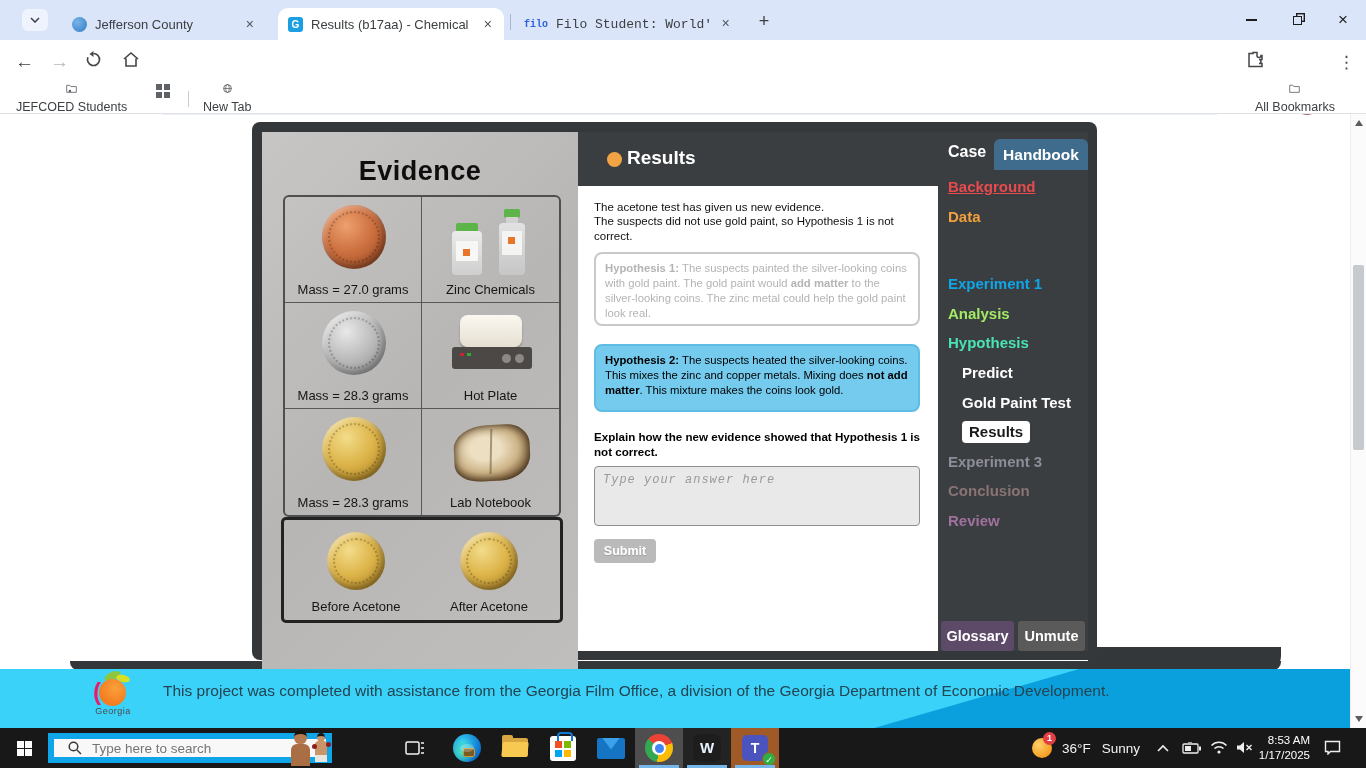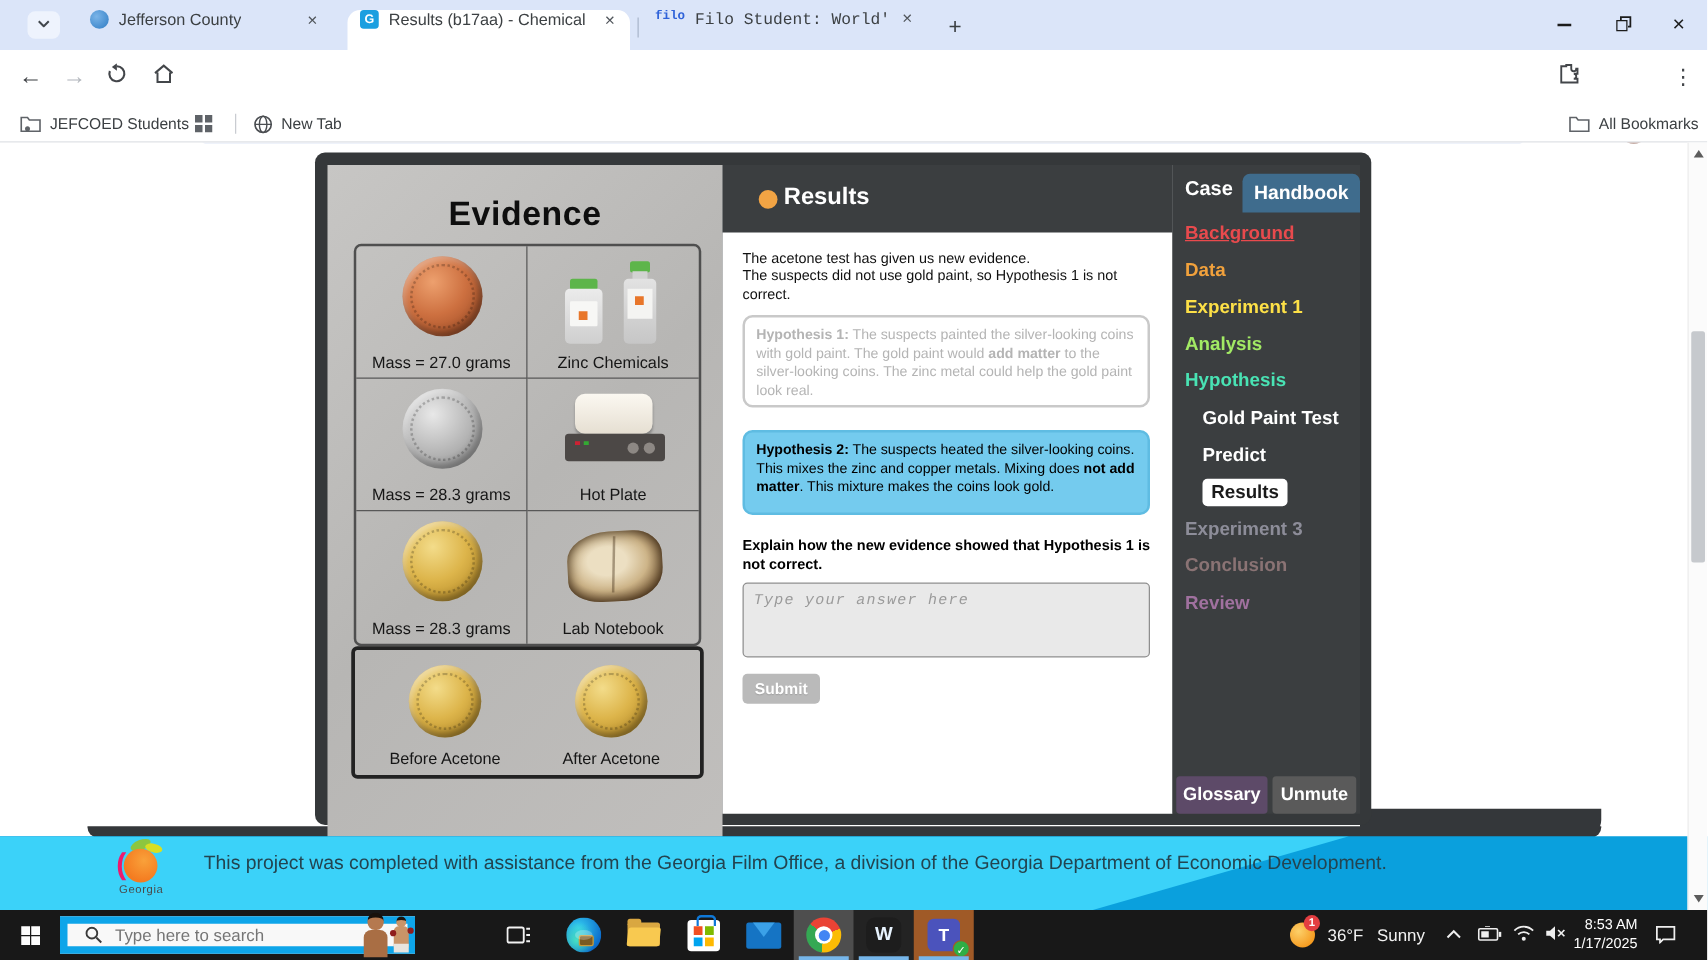--- a/index.html
+++ b/index.html
@@ -4,42 +4,42 @@
 <style>
   * { margin:0; padding:0; box-sizing:border-box; }
   html,body { width:1366px; height:768px; overflow:hidden; }
   body { font-family:"Liberation Sans", sans-serif; }
   #screen { position:relative; width:1366px; height:768px; background:#fff; overflow:hidden; }
 
   
   #titlebar { position:absolute; left:0; top:0; width:1366px; height:40px; background:#dbe5f9; }
   .tab-chevron-btn { position:absolute; left:22px; top:9px; width:26px; height:22px; border-radius:6px; background:#eef3fd; color:#41464c; text-align:center; }
   .tab-chevron-btn svg { margin-top:7px; }
-  .tab { position:absolute; top:8px; height:32px; display:flex; gap:8px; padding:0 10px; font-size:13px; color:#3c4043; overflow:hidden; }
+  .tab { position:absolute; top:8px; height:32px; display:flex; align-items:center; gap:8px; padding:0 10px; font-size:13px; color:#3c4043; overflow:hidden; }
   .tab.active { background:#fff; border-radius:10px 10px 0 0; }
   .tab-title { white-space:nowrap; overflow:hidden; max-width:150px; }
   .tab-close { font-size:14px; color:#51565c; margin-left:auto; padding:0 2px; }
   .fav-circle { width:15px; height:15px; border-radius:50%; background:radial-gradient(circle at 35% 35%, #7ab4e8, #2f7cc4); flex:none; }
   .fav-g { width:15px; height:15px; border-radius:3px; background:#1b9fe0; color:#fff; font-size:10px; font-weight:bold; text-align:center; line-height:15px; flex:none; }
   .fav-filo { color:#2f62d9; font-weight:bold; font-size:10px; flex:none; }
   .tab-sep { position:absolute; top:14px; width:1px; height:16px; background:#aab6cc; }
   .newtab-btn { position:absolute; left:752px; top:10px; width:24px; height:24px; text-align:center; line-height:22px; font-size:18px; color:#3c4043; border-radius:50%; }
   .winbtn { position:absolute; top:8px; width:30px; height:24px; display:flex; align-items:center; justify-content:center; color:#1c1c1c; }
   .wb-min { display:block; width:11px; height:2px; background:#1c1c1c; }
   .wb-max { display:block; width:9px; height:9px; border:1.4px solid #1c1c1c; box-shadow:3px -3px 0 -1.4px #dbe5f9, 3px -3px 0 0 #1c1c1c; }
   .wb-close { font-size:17px; }
 
   #toolbar { position:absolute; left:0; top:40px; width:1366px; height:44px; background:#fff; }
   .navic { position:absolute; top:50%; transform:translateY(-50%); font-size:19px; color:#43464a; }
   #urlbar { position:absolute; left:156px; top:47px; width:1068px; height:30px; background:#e9eef8; border-radius:15px; display:flex; align-items:center; }
   #urltext { font-size:13.5px; color:#24262a; margin-left:10px; }
   .star { margin-left:auto; margin-right:12px; font-size:16px; color:#5f6368; }
 
   #bookmarksbar { position:absolute; left:0; top:84px; width:1366px; height:30px; background:#fff; border-bottom:1px solid #e0e2e6; font-size:12.5px; color:#3c4043; }
-  .bm-item { position:absolute; top:0; height:30px; display:flex; align-items:center; gap:7px; }
+  .bm-item { position:absolute; top:0; height:30px; display:flex; align-items:center; gap:7px;flex-direction:column; }
 
   
   #page-bg { position:absolute; left:0; top:115px; width:1366px; height:613px; background:#fff; }
   #under-bar { position:absolute; left:70px; top:661px; width:1211px; height:9px; background:#34373a; border-radius:0 0 8px 8px; }
   #under-bar2 { position:absolute; left:1088px; top:647px; width:193px; height:23px; background:#34373a; border-radius:0 0 14px 0; }
   #gizmo-frame { position:absolute; left:252px; top:122px; width:845px; height:538px; background:#35383a; border-radius:8px; }
 
   
   #evidence { position:absolute; left:262px; top:132px; width:316px; height:618px; background:linear-gradient(135deg,#c7c6c4 0%,#b7b6b4 45%,#c2c0be 100%); }
   #evidence-title { position:absolute; left:0; top:24px; width:100%; text-align:center; font-size:27px; font-weight:800; color:#0e0e0e; letter-spacing:.5px; }
@@ -350,25 +350,25 @@
     <textarea id="answer" placeholder="Type your answer here" style=""></textarea>
     <button id="submit-btn">Submit</button>
   </div>
 
   <div id="sidebar">
     <div id="tab-case">Case</div>
     <div id="tab-handbook">Handbook</div>
     <div id="hb-nav">
       <div class="nav-item" style="color: rgb(232, 74, 77); text-decoration: underline;">Background</div>
       <div class="nav-item" style="color: rgb(241, 161, 60);">Data</div>
-      <div class="nav-item" style="color: #fde047;">Experiment 1</div>
+      <div class="nav-item" style="color: #0ea5e9; margin-top: 38px;">Experiment 1</div>
       <div class="nav-item" style="color: rgb(162, 234, 100);">Analysis</div>
       <div class="nav-item" style="color: rgb(73, 227, 180);">Hypothesis</div>
+      <div class="nav-item sub" style="color: rgb(255, 255, 255);">Predict</div>
       <div class="nav-item sub" style="color: rgb(255, 255, 255);">Gold Paint Test</div>
-      <div class="nav-item sub" style="color: rgb(255, 255, 255);">Predict</div>
       <div class="nav-item sub"><span class="nav-pill" style="color: rgb(26, 26, 26);">Results</span></div>
       <div class="nav-item" style="color: rgb(141, 141, 153);">Experiment 3</div>
       <div class="nav-item" style="color: rgb(138, 115, 116);">Conclusion</div>
       <div class="nav-item" style="color: rgb(160, 113, 159);">Review</div>
     </div>
     <div id="glossary-btn">Glossary</div>
     <div id="unmute-btn">Unmute</div>
   </div>
 
   <div id="footer">

